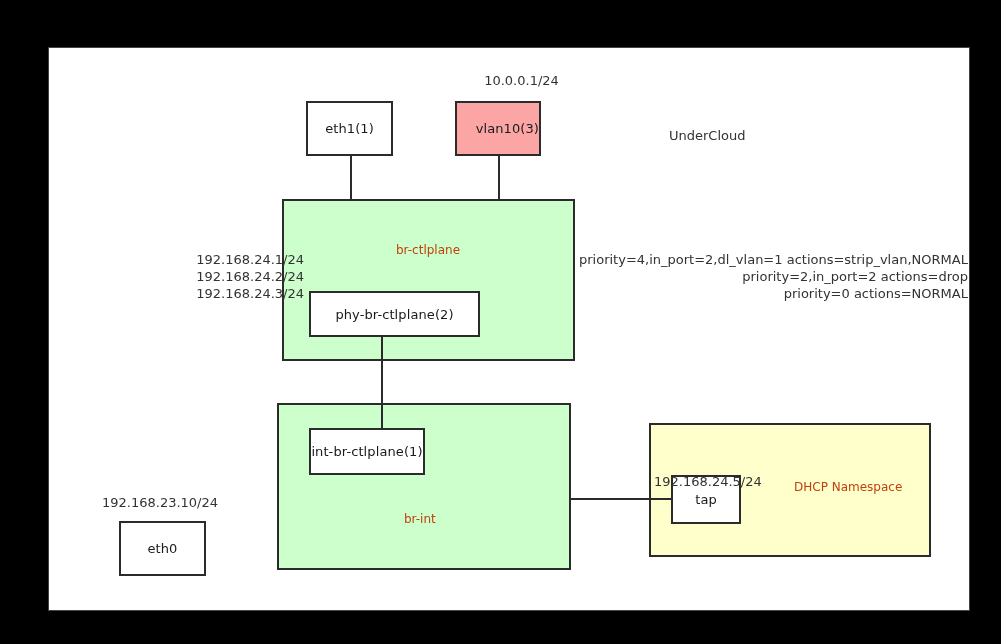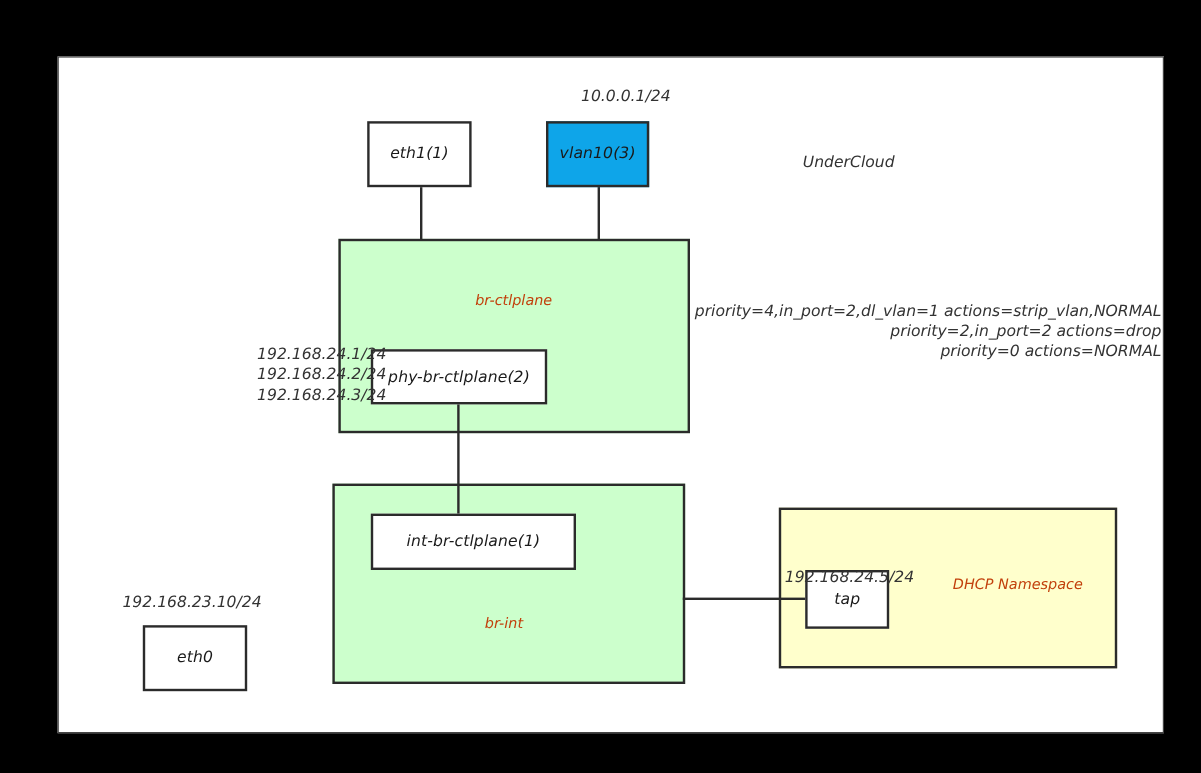--- a/index.html
+++ b/index.html
@@ -7,21 +7,20 @@
     padding: 0;
     background: #000000;
   }
   #screen {
     position: relative;
     width: 1001px;
     height: 644px;
     background: #000000;
     overflow: hidden;
     font-family: "DejaVu Sans", sans-serif;
-    font-style: italic;
   }
   #canvas {
     position: absolute;
     left: 48px;
     top: 47px;
     width: 922px;
     height: 564px;
     background: #ffffff;
     border: 1px solid #444444;
     box-sizing: border-box;
@@ -35,21 +34,22 @@
     background: #ffffff;
     display: flex;
     align-items: center;
     justify-content: center;
     font-size: 13px;
     color: #1a1a1a;
     letter-spacing: 0.1px;
     z-index: 6;
   }
   .node.highlight {
-    background: #0ea5e9;
+    background: #fca5a5;
+    justify-content: flex-end;
   }
 
   
   .container-box {
     position: absolute;
     box-sizing: border-box;
     border: 2px solid #2b2b2b;
     z-index: 2;
   }
   .bridge {
@@ -104,21 +104,21 @@
     <div class="link v" style="left:449px; top:106px; height:46px;"></div>
 
     <div class="link v" style="left:332px; top:288px; height:134px;"></div>
 
     <div class="link h" style="left:520px; top:450px; width:153px;"></div>
 
     <div class="container-box bridge" style="left:233px; top:151px; width:293px; height:162px;">
     </div>
     <div class="container-label" style="left:347px; top:195px;">br-ctlplane</div>
 
-    <div class="annot" style="left:128px; top:203px; text-align:right; width:145px;margin-top:36px;">192.168.24.1/24
+    <div class="annot" style="left:110px; top:203px; text-align:right; width:145px;">192.168.24.1/24
 192.168.24.2/24
 192.168.24.3/24</div>
 
     <div class="annot" style="left:530px; top:203px;">priority=4,in_port=2,dl_vlan=1 actions=strip_vlan,NORMAL
 priority=2,in_port=2 actions=drop
 priority=0 actions=NORMAL</div>
 
     <div class="container-box bridge" style="left:228px; top:355px; width:294px; height:167px;">
     </div>
     <div class="container-label" style="left:355px; top:464px;">br-int</div>
@@ -129,25 +129,25 @@
     <div class="annot" style="left:605px; top:405px; z-index:8;margin-top:20px;">192.168.24.5/24</div>
 
     <div class="node" style="left:257px; top:53px; width:87px; height:55px;">
       <span>eth1(1)</span>
     </div>
 
     <div class="node highlight" style="left:406px; top:53px; width:86px; height:55px;">
       <span>vlan10(3)</span>
     </div>
 
-    <div class="node" style="left:260px; top:243px; width:147px; height:46px;">
+    <div class="node" style="left:260px; top:243px; width:171px; height:46px;">
       <span>phy-br-ctlplane(2)</span>
     </div>
 
-    <div class="node" style="left:260px; top:380px; width:171px; height:47px;">
+    <div class="node" style="left:260px; top:380px; width:116px; height:47px;">
       <span>int-br-ctlplane(1)</span>
     </div>
 
 
     <div class="node" style="left:622px; top:427px; width:70px; height:49px;">
       <span>tap</span>
     </div>
 
     <div class="annot" style="left:53px; top:446px;">192.168.23.10/24</div>
     <div class="node" style="left:70px; top:473px; width:87px; height:55px;">

